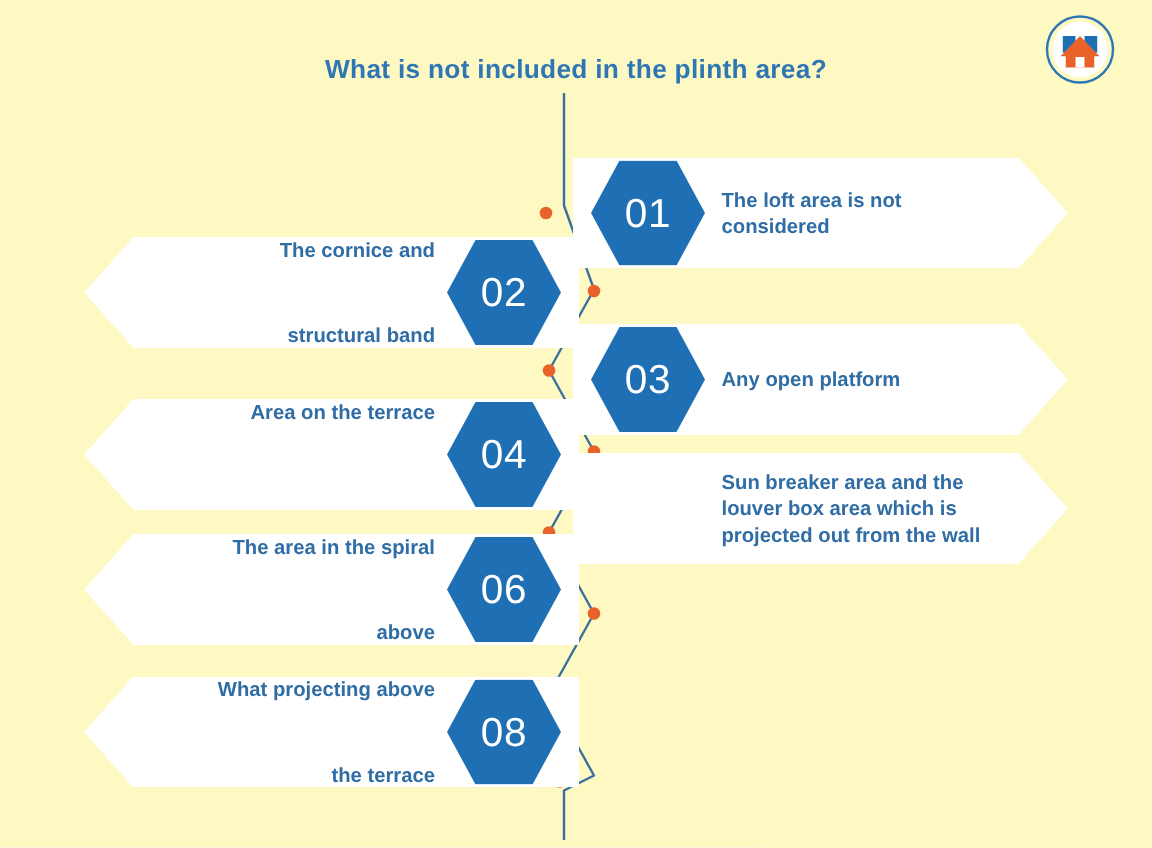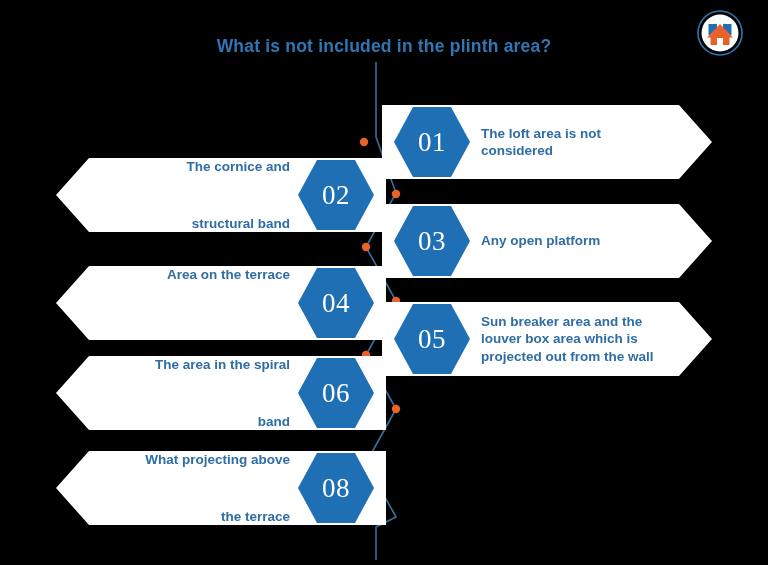--- a/index.html
+++ b/index.html
@@ -10,21 +10,21 @@
     width: 768px;
     height: 565px;
     background: #e3ebf4;
     font-family: "Liberation Sans", sans-serif;
     overflow: hidden;
   }
   #stage {
     position: relative;
     width: 768px;
     height: 565px;
-    background: #000000;
+    background: #fef9c3;
   }
 
   
   #logo {
     position: absolute;
     top: 9px;
     left: 696px;
     width: 48px;
     height: 48px;
   }
@@ -94,21 +94,20 @@
   }
   .row.right .hex { left: 12px; }
   .row.left  .hex { left: 242px; }
 
   .hex-num {
     color: #ffffff;
     font-size: 27px;
     font-weight: normal;
     letter-spacing: 0.5px;
     line-height: 1;
-    font-family: Liberation Serif, serif;
   }
 
   .card-text {
     position: absolute;
     top: 0;
     height: 74px;
     display: flex;
     flex-direction: column;
     justify-content: center;
     color: #2f6da4;
@@ -176,21 +175,21 @@
     <div class="card"></div>
     <div class="hex">
       <span class="hex-num">02</span>
     </div>
     <div class="card-text">
       <span class="ln">The cornice and</span>
       <span class="ln">structural band</span>
     </div>
   </div>
 
-  <div class="row right" style="top:204px;">
+  <div class="row right" style="top:216px;">
     <div class="card"></div>
     <div class="hex">
       <span class="hex-num">03</span>
     </div>
     <div class="card-text">
       <span class="ln">Any open platform</span>
     </div>
   </div>
 
   <div class="row left" style="top:266px;">
@@ -198,38 +197,35 @@
     <div class="hex">
       <span class="hex-num">04</span>
     </div>
     <div class="card-text">
       <span class="ln">Area on the terrace</span>
     </div>
   </div>
 
   <div class="row right" style="top:302px;">
     <div class="card"></div>
-    <div class="hex">
-      <span class="hex-num">05</span>
-    </div>
     <div class="card-text">
       <span class="ln">Sun breaker area and the</span>
       <span class="ln">louver box area which is</span>
       <span class="ln">projected out from the wall</span>
     </div>
   </div>
 
   <div class="row left" style="top:356px;">
     <div class="card"></div>
     <div class="hex">
       <span class="hex-num">06</span>
     </div>
     <div class="card-text">
       <span class="ln">The area in the spiral</span>
-      <span class="ln">band</span>
+      <span class="ln">above</span>
     </div>
   </div>
 
 
   <div class="row left" style="top:451px;">
     <div class="card"></div>
     <div class="hex">
       <span class="hex-num">08</span>
     </div>
     <div class="card-text">

